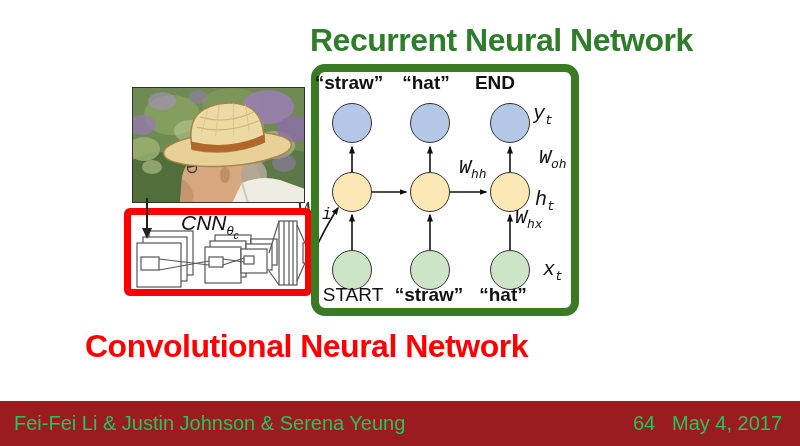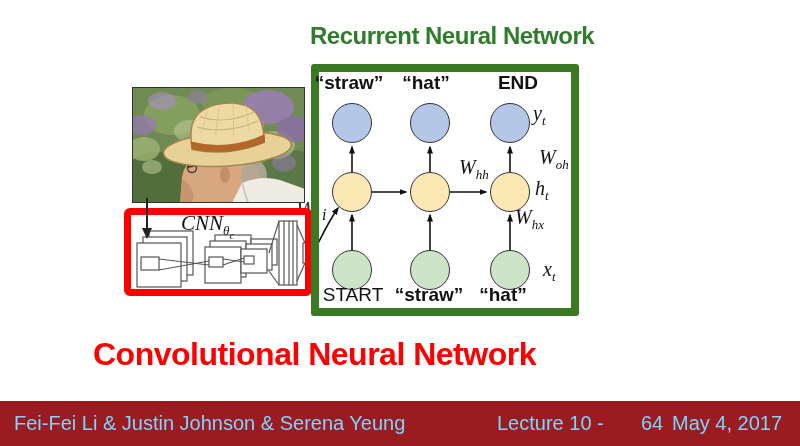--- a/index.html
+++ b/index.html
@@ -3,76 +3,76 @@
 <meta charset="utf-8">
 <style>
   html,body{margin:0;padding:0;background:#888;}
   .slide{
     position:relative;width:800px;height:446px;background:#ffffff;
     font-family:"Liberation Sans",sans-serif;overflow:hidden;margin:0 auto;
   }
   
   .rnn-title{
     position:absolute;left:310px;top:22px;margin:0;
-    font-size:24px;font-weight:bold;color:#2f7d2b;letter-spacing:-0.5px;white-space:nowrap;
+    font-size:32px;font-weight:bold;color:#2f7d2b;letter-spacing:-0.5px;white-space:nowrap;
   }
   .cnn-title{
-    position:absolute;left:85px;top:328px;margin:8px;
+    position:absolute;left:85px;top:328px;margin:0;
     font-size:32px;font-weight:bold;color:#ff0000;letter-spacing:-0.5px;white-space:nowrap;
   }
   
   .photo{position:absolute;left:132px;top:87px;width:173px;height:116px;z-index:1;}
   
   .cnn-box{
     position:absolute;left:124px;top:208px;width:188px;height:88px;box-sizing:border-box;
     border:7px solid #ff0000;border-radius:6px;background:#fff;z-index:2;
   }
   .cnn-label{
     position:absolute;left:50px;top:-4px;z-index:4;
-    font-family:Liberation Serif, serif;font-style:italic;font-size:21px;color:#111;white-space:nowrap;text-align:center;
+    font-family:Liberation Sans, sans-serif;font-style:italic;font-size:21px;color:#111;white-space:nowrap;text-align:center;
   }
   .cnn-label sub{font-size:0.62em;}
   .cnn-label sub sub{font-size:0.8em;}
   .cnn-sketch{position:absolute;left:0;top:0;}
   .down-arrow{position:absolute;left:140px;top:198px;z-index:6;}
   .w-label{
     position:absolute;left:296px;top:198px;z-index:2;
     font-family:"DejaVu Serif",serif;font-style:italic;font-size:20px;color:#333;
   }
   .w-curve{position:absolute;left:299px;top:224px;z-index:2;}
   
   .rnn-box{
     position:absolute;left:311px;top:64px;width:268px;height:252px;box-sizing:border-box;
-    border:8px solid #3a7a23;border-radius:3px;background:#fff;z-index:3;
+    border:8px solid #3a7a23;border-radius:14px;background:#fff;z-index:3;
   }
   .node{position:absolute;width:40px;height:40px;border-radius:50%;border:1.5px solid #333;box-sizing:border-box;}
   .node.output{background:#b4c7e7;}
   .node.hidden{background:#fce8b4;}
   .node.input{background:#cde5c6;}
   .arrows{position:absolute;left:0;top:0;}
   .word{
     position:absolute;transform:translateX(-50%);white-space:nowrap;
     font-size:19px;font-weight:600;color:#111;
   }
   .word.start{font-weight:400;}
   .mlabel{
-    position:absolute;font-family:Liberation Serif, serif;font-style:italic;
+    position:absolute;font-family:Liberation Mono, monospace;font-style:italic;
     font-size:20px;color:#111;white-space:nowrap;
   }
   .mlabel sub{font-size:0.65em;font-style:italic;}
   .mlabel.small{font-size:16px;}
   
   .footer{position:absolute;left:0;top:401px;width:800px;height:45px;background:#9b1c20;z-index:7;}
   .footer span{
     position:absolute;top:0;height:100%;display:flex;align-items:center;
-    color:#7dd3fc;font-size:20px;white-space:nowrap;
+    color:#22c55e;font-size:20px;white-space:nowrap;
   }
   .authors{left:14px;}
   .lecture{left:497px;}
-  .slideno{left:633px;margin-left:8px;}
+  .slideno{left:633px;}
   .datetxt{left:672px;}
 </style>
 </head>
 <body>
 
 <div class="slide">
 
   <h1 class="rnn-title">Recurrent Neural Network</h1>
 
   <div class="photo">
@@ -154,21 +154,21 @@
         <line x1="166" y1="66" x2="174" y2="48"></line>
         <rect x="172" y="28" width="5" height="20"></rect>
       </g>
     </svg>
   </div>
 
   <div class="rnn-box">
 
     <span class="word" style="left:30px;top:0px">“straw”</span>
     <span class="word" style="left:107px;top:0px">“hat”</span>
-    <span class="word" style="left:199px;top:0px">END</span>
+    <span class="word" style="left:176px;top:0px">END</span>
 
     <div class="node output" style="left:13px;top:31px"></div>
     <div class="node output" style="left:91px;top:31px"></div>
     <div class="node output" style="left:171px;top:31px"></div>
 
     <div class="node hidden" style="left:13px;top:100px"></div>
     <div class="node hidden" style="left:91px;top:100px"></div>
     <div class="node hidden" style="left:171px;top:100px"></div>
 
     <div class="node input" style="left:13px;top:178px"></div>
@@ -189,33 +189,32 @@
         <line x1="111" y1="178" x2="111" y2="143" marker-end="url(#ah)"></line>
         <line x1="191" y1="178" x2="191" y2="143" marker-end="url(#ah)"></line>
         <line x1="53" y1="120" x2="87" y2="120" marker-end="url(#ah)"></line>
         <line x1="131" y1="120" x2="167" y2="120" marker-end="url(#ah)"></line>
         <path d="M-6 182 Q 8 152 19 136" marker-end="url(#ah)"></path>
       </g>
     </svg>
 
     <span class="mlabel" style="left:214px;top:30px"><span>y</span><sub>t</sub></span>
     <span class="mlabel" style="left:220px;top:74px"><span>W</span><sub>oh</sub></span>
-    <span class="mlabel" style="left:216px;top:105px"><span>h</span><sub>t</sub></span>
+    <span class="mlabel" style="left:216px;top:116px"><span>h</span><sub>t</sub></span>
     <span class="mlabel" style="left:140px;top:84px"><span>W</span><sub>hh</sub></span>
     <span class="mlabel" style="left:196px;top:134px"><span>W</span><sub>hx</sub></span>
     <span class="mlabel" style="left:224px;top:186px"><span>x</span><sub>t</sub></span>
     <span class="mlabel small" style="left:3px;top:134px"><span>i</span></span>
 
     <span class="word start" style="left:34px;top:212px">START</span>
     <span class="word" style="left:110px;top:212px">“straw”</span>
     <span class="word" style="left:184px;top:212px">“hat”</span>
   </div>
 
   <h2 class="cnn-title">Convolutional Neural Network</h2>
 
   <div class="footer">
     <span class="authors">Fei-Fei Li &amp; Justin Johnson &amp; Serena Yeung</span>
-    <span class="lecture">Lecture 10 -</span>
     <span class="slideno">64</span>
     <span class="datetxt">May 4, 2017</span>
   </div>
 
 </div>
 
 </body></html>

